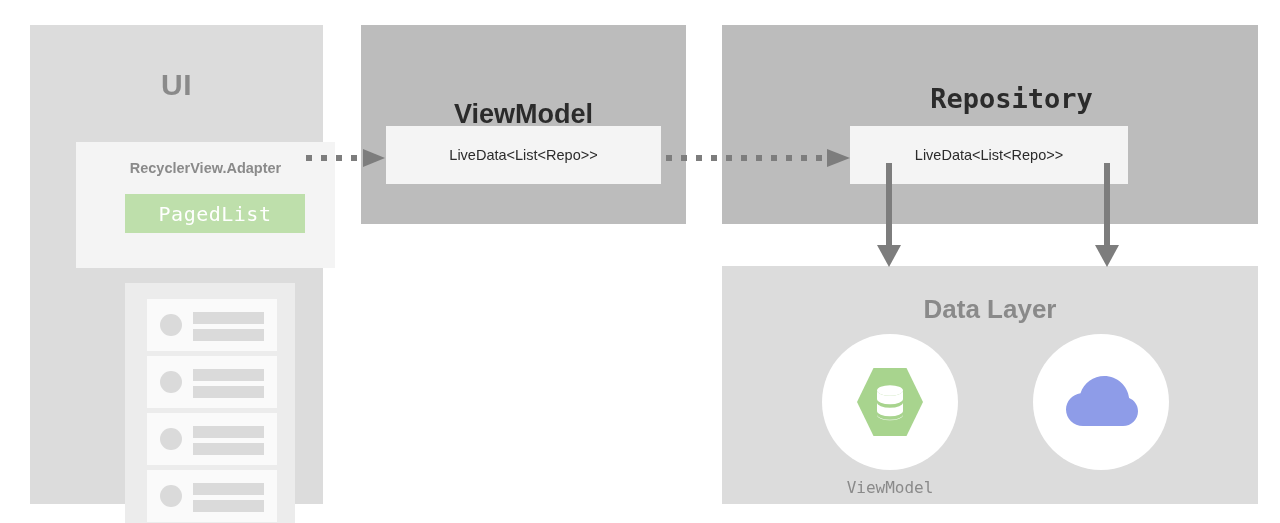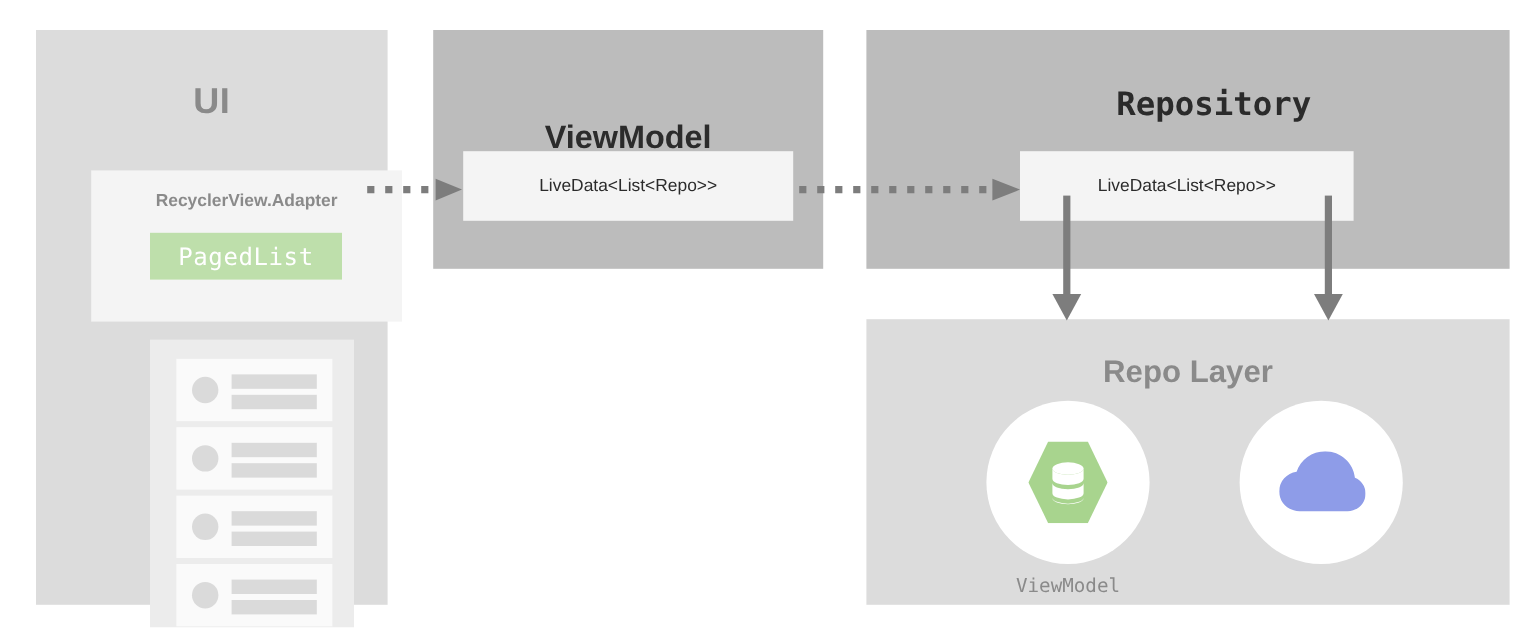--- a/index.html
+++ b/index.html
@@ -62,21 +62,21 @@
 
   
   #repository-panel {
     left: 722px;
     top: 25px;
     width: 536px;
     height: 199px;
     background: #bcbcbc;
   }
   #repository-title {
-    top: 47px;
+    top: 58px;
     font-size: 27px;
     color: #2b2b2b;
     font-family: "DejaVu Sans Mono", "Liberation Mono", monospace;
     font-weight: bold;
     padding-left: 43px;
   }
 
   
   #datalayer-panel {
     left: 722px;
@@ -108,21 +108,21 @@
     top: 18px;
     text-align: center;
     font-size: 14.5px;
     font-weight: bold;
     color: #8a8a8a;
   }
   #pagedlist-chip {
     position: absolute;
     left: 49px;
     top: 52px;
-    width: 160px;
+    width: 180px;
     height: 39px;
     background: #bedfab;
     color: #ffffff;
     font-family: "DejaVu Sans Mono", "Liberation Mono", monospace;
     font-size: 20px;
     display: flex;
     align-items: center;
     justify-content: center;
     letter-spacing: 0.5px;
   }
@@ -263,21 +263,21 @@
     <div class="panel-title" id="viewmodel-title">ViewModel</div>
   </div>
   <div class="livedata-box" id="vm-livedata">LiveData&lt;List&lt;Repo&gt;&gt;</div>
 
   <div class="panel" id="repository-panel">
     <div class="panel-title" id="repository-title">Repository</div>
   </div>
   <div class="livedata-box" id="repo-livedata">LiveData&lt;List&lt;Repo&gt;&gt;</div>
 
   <div class="panel" id="datalayer-panel">
-    <div class="panel-title" id="datalayer-title">Repo Layer</div>
+    <div class="panel-title" id="datalayer-title">Data Layer</div>
 
     <div class="ds-circle" id="room-circle"></div>
     <div class="ds-circle" id="cloud-circle"></div>
 
     <svg class="icon-svg" id="room-icon-wrap" width="66" height="68" viewBox="0 0 66 68">
       <polygon points="16.5,0 49.5,0 66,34 49.5,68 16.5,68 0,34" fill="#a8d48e"></polygon>
       <ellipse cx="33" cy="22.5" rx="13" ry="5.2" fill="#ffffff"></ellipse>
       <path d="M20,22.5 v8.5 a13,5.2 0 0 0 26,0 v-8.5 a13,5.2 0 0 1 -26,0 z" fill="#ffffff"></path>
       <path d="M20,34.5 v8.5 a13,5.2 0 0 0 26,0 v-8.5 a13,5.2 0 0 1 -26,0 z" fill="#ffffff"></path>
       <path d="M20,46.5 v0.5 a13,5.2 0 0 0 26,0 v-0.5 a13,5.2 0 0 1 -26,0 z" fill="#ffffff"></path>

